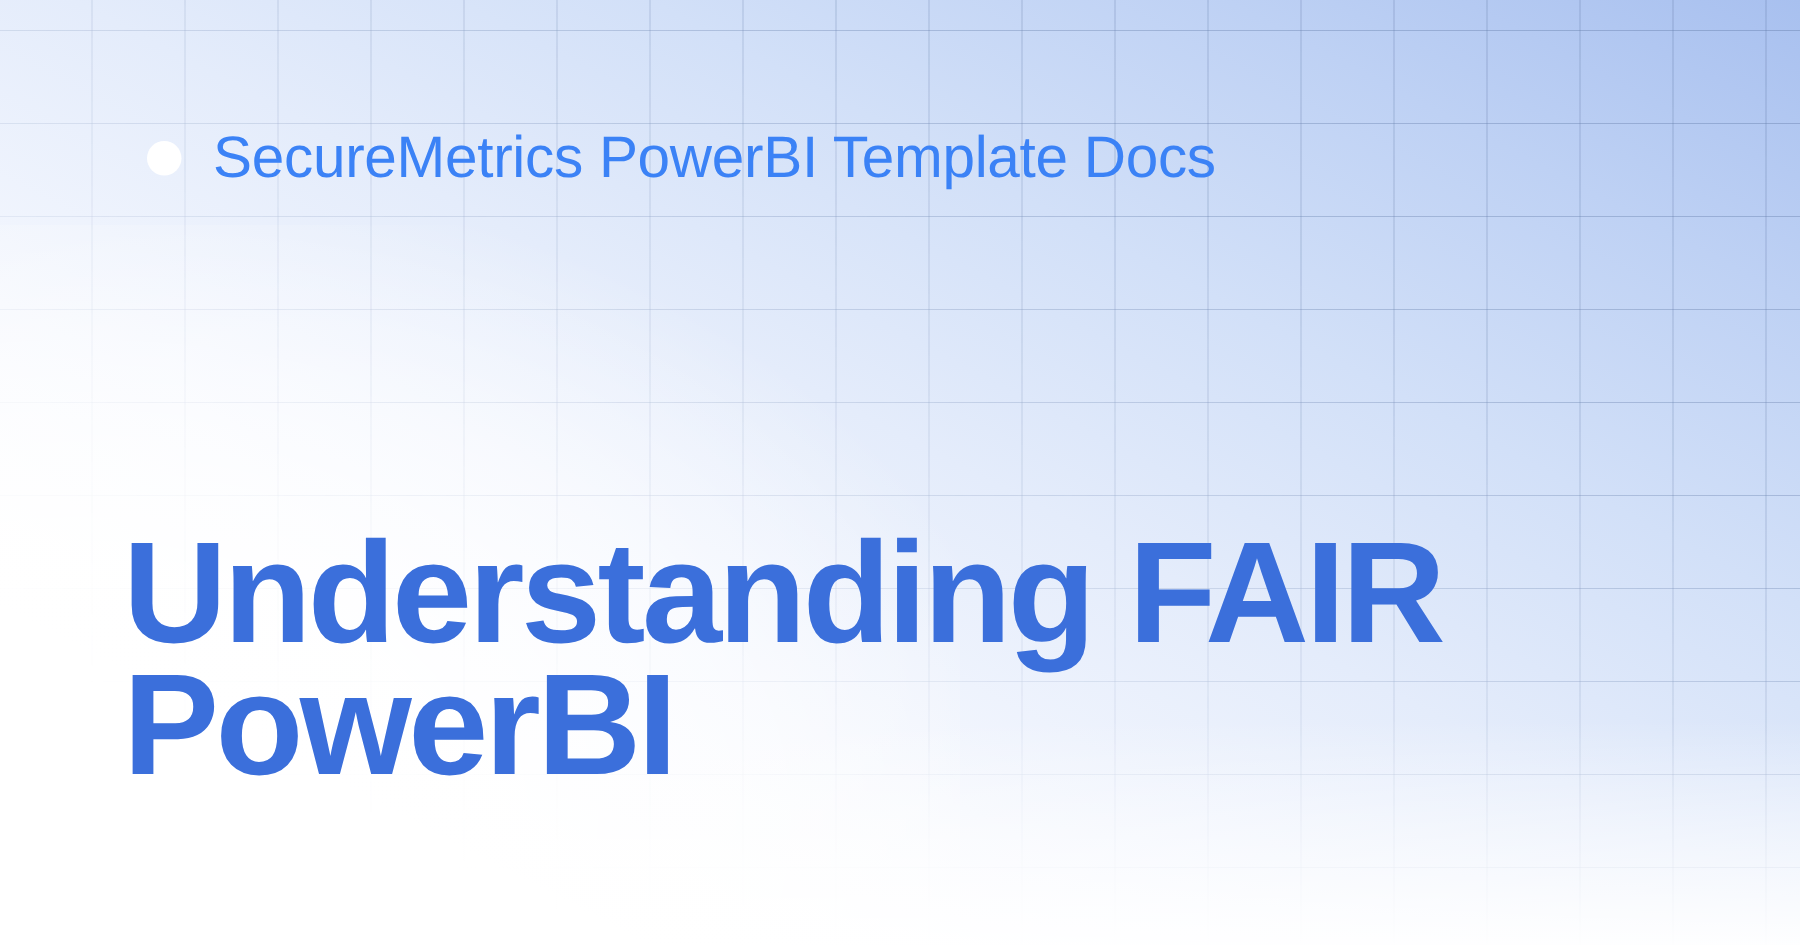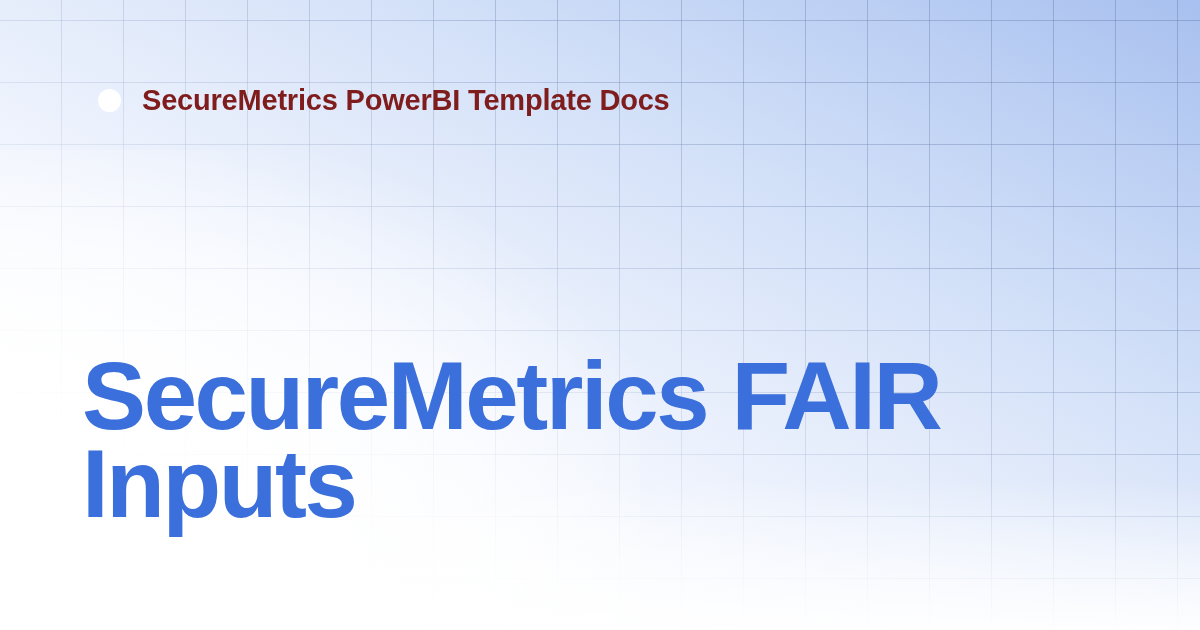--- a/index.html
+++ b/index.html
@@ -97,24 +97,24 @@
 
   #brand-dot {
     width: 23px;
     height: 23px;
     border-radius: 50%;
     background: #ffffff;
     flex: none;
   }
 
   #brand-label {
-    font-size: 29px;
-    font-weight: bold;
+    font-size: 39px;
+    font-weight: normal;
     letter-spacing: -0.2px;
-    color: #7f1d1d;
+    color: #3b82f6;
     white-space: nowrap;
     line-height: 1;
   }
 
   #headline {
     position: absolute;
     left: 82px;
     top: 352px;
     width: 960px;
     font-size: 96px;
@@ -135,16 +135,16 @@
   <div id="bg-grid"></div>
   <div id="bg-bottom-fade"></div>
 
   <div id="content">
 
     <div id="brand-row">
       <span id="brand-dot"></span>
       <span id="brand-label">SecureMetrics PowerBI Template Docs</span>
     </div>
 
-    <div id="headline">SecureMetrics FAIR Inputs</div>
+    <div id="headline">Understanding FAIR PowerBI</div>
 
   </div>
 </div>
 
 </body></html>

